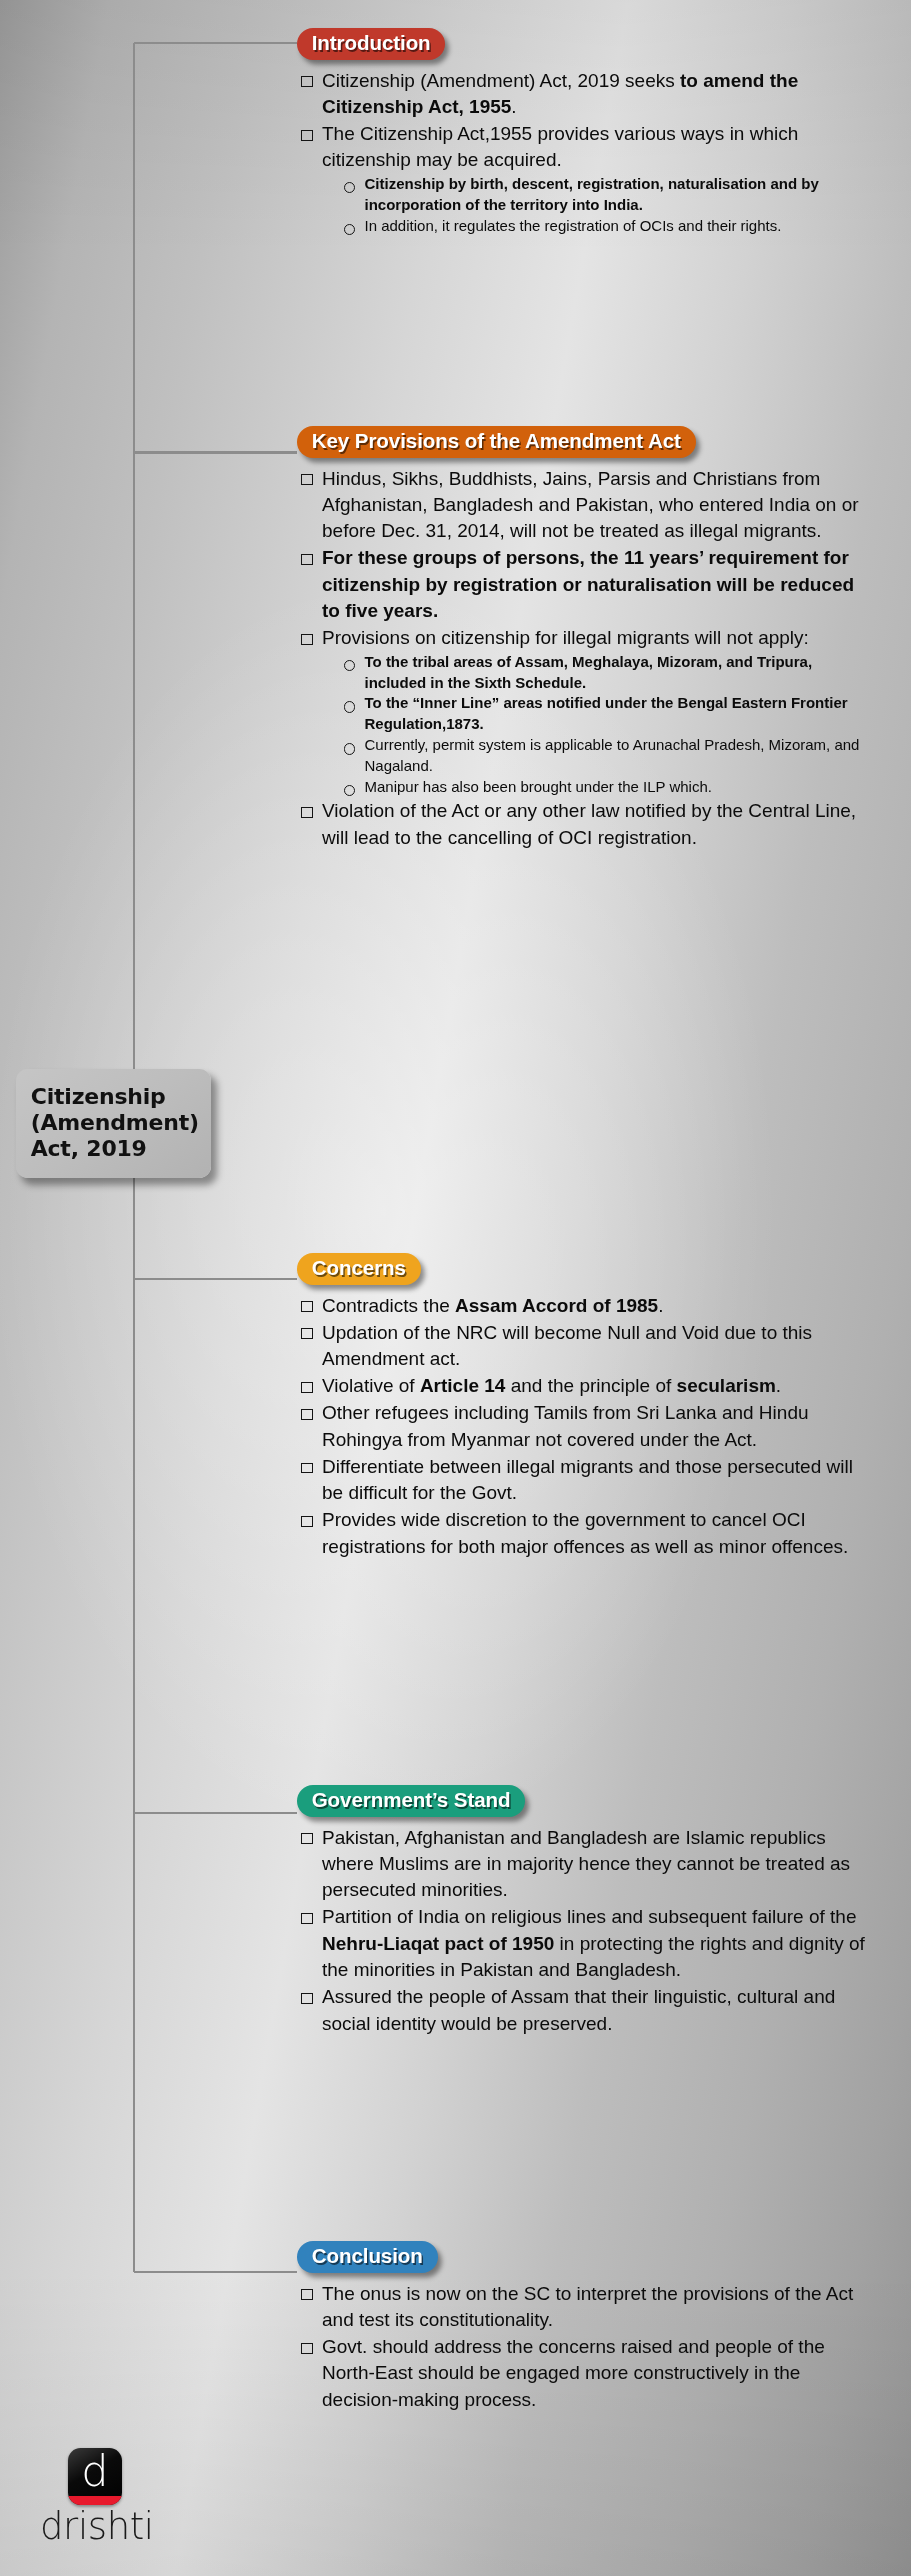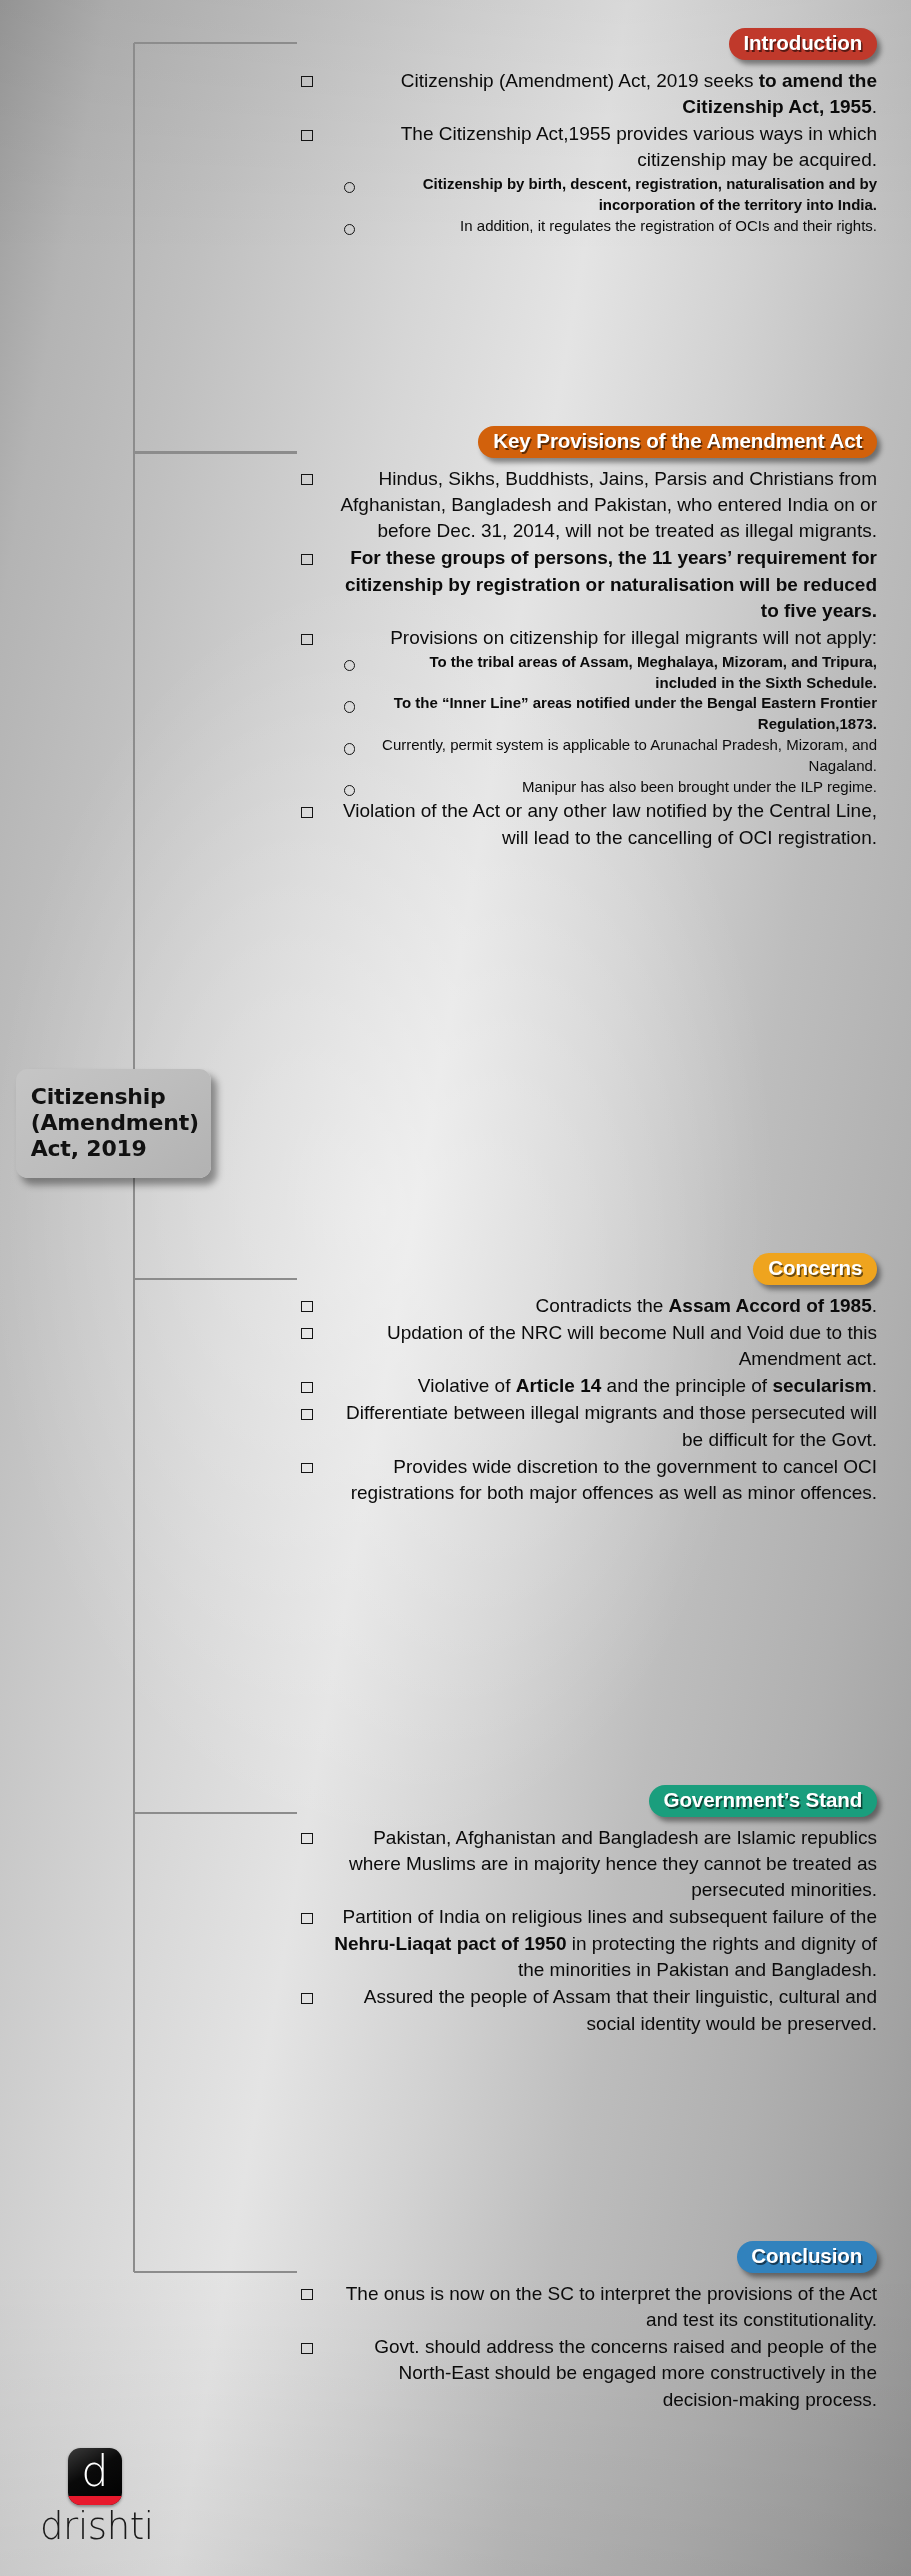--- a/index.html
+++ b/index.html
@@ -72,21 +72,20 @@
     color: #111;
     letter-spacing: -0.2px;
   }
 
   
   .section {
     position: absolute;
     left: 297px;
     width: 580px;
     z-index: 3;
-    text-align: right;
   }
 
   .badge {
     display: inline-block;
     position: relative;
     padding: 5.1px 14.7px 6.6px 14.7px;
     border-radius: 16px;
     color: #ffffff;
     font-family: "Liberation Sans", sans-serif;
     font-weight: bold;
@@ -225,28 +224,29 @@
               <li><span>In addition, it regulates the registration of OCIs and their rights.</span></li>
             </ul></li>
         </ul></div>
       <div class="section" style="top: 426px;"><div class="badge" style="background: rgb(210, 97, 11);">Key Provisions of the Amendment Act</div><ul class="lvl1">
           <li><span>Hindus, Sikhs, Buddhists, Jains, Parsis and Christians from Afghanistan, Bangladesh and Pakistan, who entered India on or before Dec. 31, 2014, will not be treated as illegal migrants.</span></li>
           <li><span><span class="b">For these groups of persons, the 11 years’ requirement for citizenship by registration or naturalisation will be reduced to five years.</span></span></li>
           <li><span>Provisions on citizenship for illegal migrants will not apply:</span><ul class="lvl2">
               <li><span><span class="b">To the tribal areas of Assam, Meghalaya, Mizoram, and Tripura, included in the Sixth Schedule.</span></span></li>
               <li><span><span class="b">To the “Inner Line” areas notified under the Bengal Eastern Frontier Regulation,1873.</span></span></li>
               <li><span>Currently, permit system is applicable to Arunachal Pradesh, Mizoram, and Nagaland.</span></li>
-              <li><span>Manipur has also been brought under the ILP regime.</span></li>
+              <li><span>Manipur has also been brought under the ILP which.</span></li>
             </ul></li>
           <li><span>Violation of the Act or any other law notified by the Central Line, will lead to the cancelling of OCI registration.</span></li>
         </ul></div>
       <div class="section" style="top: 1253px;"><div class="badge" style="background: rgb(239, 164, 30);">Concerns</div><ul class="lvl1">
           <li><span>Contradicts the <span class="b">Assam Accord of 1985</span>.</span></li>
           <li><span>Updation of the NRC will become Null and Void due to this Amendment act.</span></li>
           <li><span>Violative of <span class="b">Article 14</span> and the principle of <span class="b">secularism</span>.</span></li>
+          <li><span>Other refugees including Tamils from Sri Lanka and Hindu Rohingya from Myanmar not covered under the Act.</span></li>
           <li><span>Differentiate between illegal migrants and those persecuted will be difficult for the Govt.</span></li>
           <li><span>Provides wide discretion to the government to cancel OCI registrations for both major offences as well as minor offences.</span></li>
         </ul></div>
       <div class="section" style="top: 1785px;"><div class="badge" style="background: rgb(26, 158, 125);">Government’s Stand</div><ul class="lvl1">
           <li><span>Pakistan, Afghanistan and Bangladesh are Islamic republics where Muslims are in majority hence they cannot be treated as persecuted minorities.</span></li>
           <li><span>Partition of India on religious lines and subsequent failure of the <span class="b">Nehru-Liaqat pact of 1950</span> in protecting the rights and dignity of the minorities in Pakistan and Bangladesh.</span></li>
           <li><span>Assured the people of Assam that their linguistic, cultural and social identity would be preserved.</span></li>
         </ul></div>
       <div class="section" style="top: 2241px;"><div class="badge" style="background: rgb(49, 130, 189);">Conclusion</div><ul class="lvl1">
           <li><span>The onus is now on the SC to interpret the provisions of the Act and test its constitutionality.</span></li>

